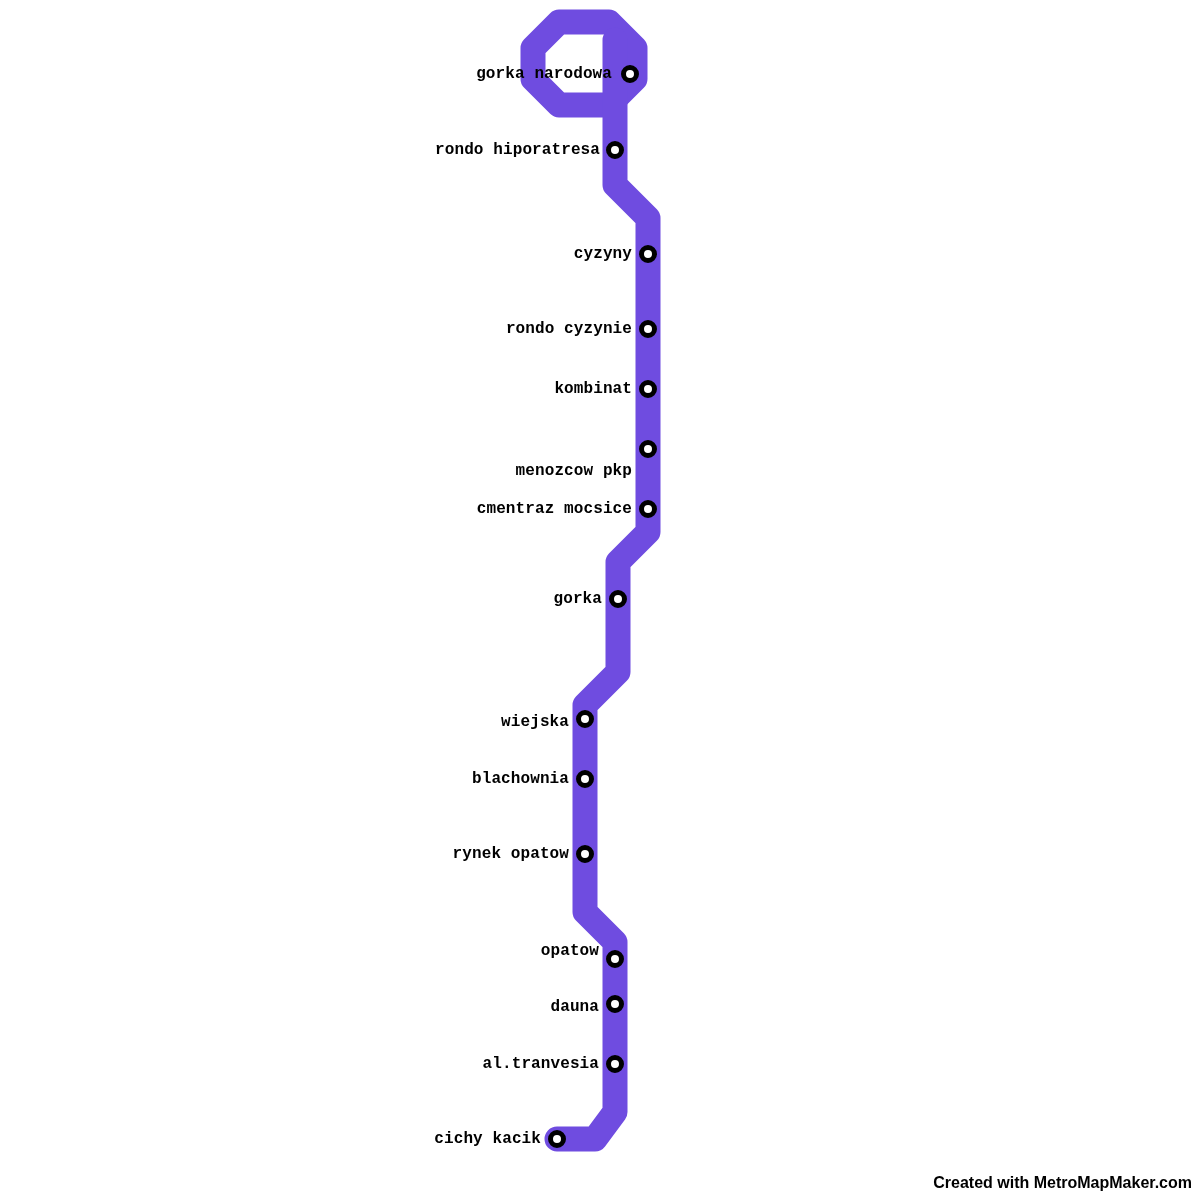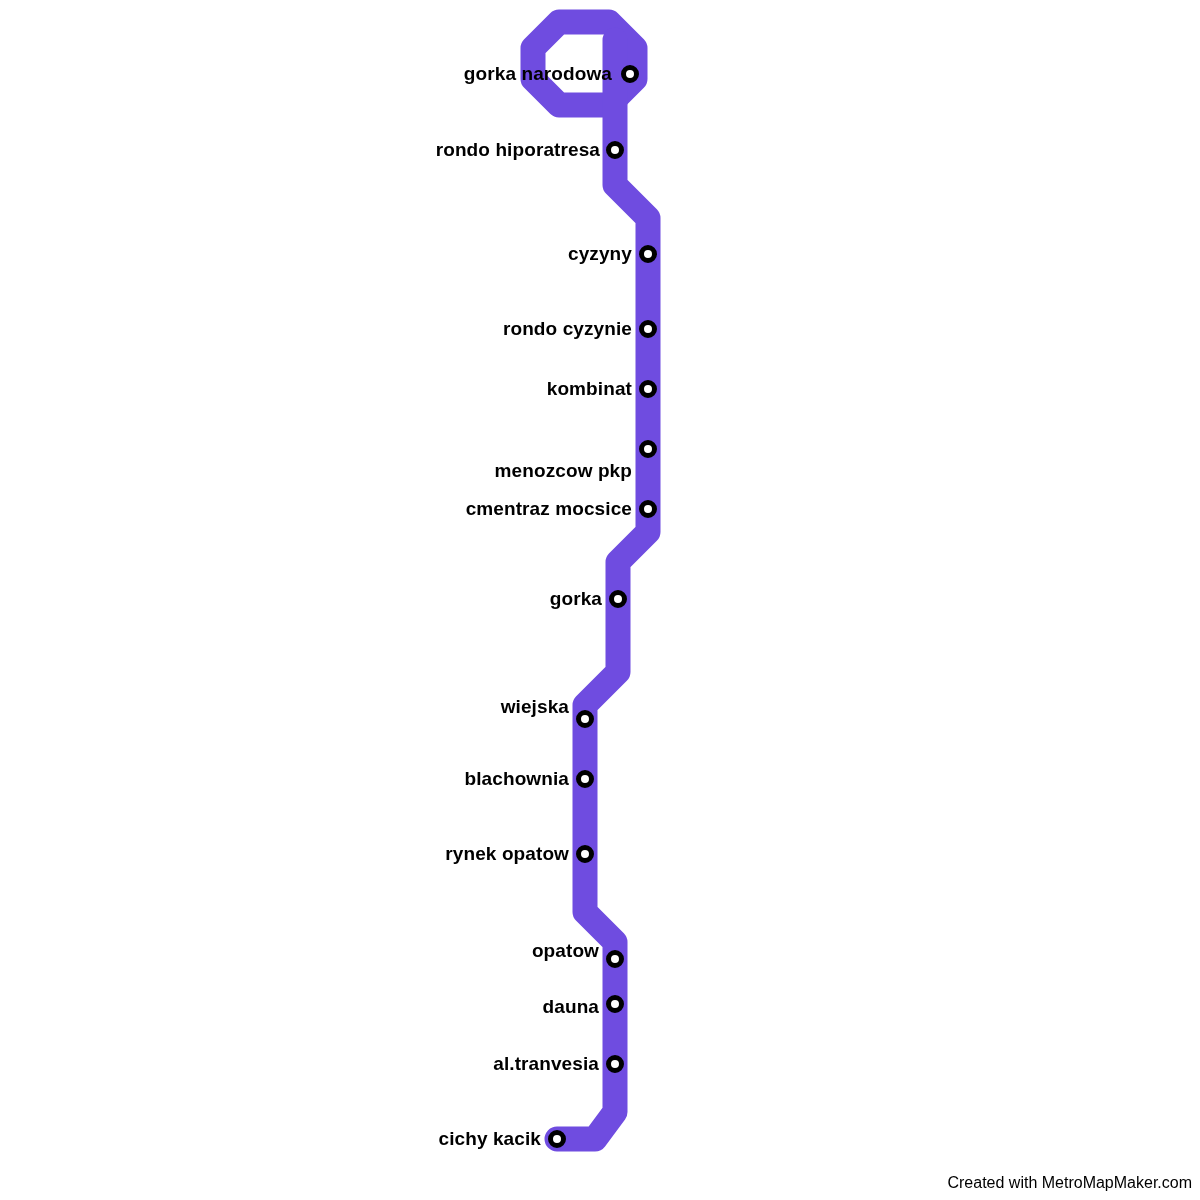--- a/index.html
+++ b/index.html
@@ -17,22 +17,22 @@
   }
   #map-canvas {
     position: absolute;
     top: 0;
     left: 0;
     width: 1200px;
     height: 1200px;
   }
   .station-label {
     position: absolute;
-    font-family: Liberation Sans, sans-serif;
-    font-size: 19px;
+    font-family: Liberation Mono, monospace;
+    font-size: 16px;
     font-weight: bold;
     color: #000000;
     white-space: nowrap;
     text-align: right;
     transform: translateY(-50%);
     letter-spacing: 0.1px;
   }
   .station-marker {
     position: absolute;
     width: 18px;
@@ -42,21 +42,21 @@
     border: 5px solid #000000;
     box-sizing: border-box;
     transform: translate(-50%, -50%);
   }
   #footer-credit {
     position: absolute;
     right: 8px;
     bottom: 8px;
     font-family: "Liberation Sans", sans-serif;
     font-size: 16px;
-    font-weight: normal;
+    font-weight: bold;
     color: #000000;
     white-space: nowrap;
   }
 </style>
 </head>
 <body style="background: rgb(255, 255, 255);">
 
 <svg id="map-canvas" viewBox="0 0 1200 1200" xmlns="http://www.w3.org/2000/svg">
 
   <path id="loop-path" d="M 609 105
@@ -93,21 +93,21 @@
     <div class="station-label" style="right: 568px; top: 329px;">rondo cyzynie</div>
     <div class="station-marker" style="left: 648px; top: 329px; background: rgb(255, 255, 255); border-color: rgb(0, 0, 0);"></div>
     <div class="station-label" style="right: 568px; top: 389px; padding-left: 24px;">kombinat</div>
     <div class="station-marker" style="left: 648px; top: 389px; background: rgb(255, 255, 255); border-color: rgb(0, 0, 0);"></div>
     <div class="station-label" style="right: 568px; top: 471px; margin-left: 36px;">menozcow pkp</div>
     <div class="station-marker" style="left: 648px; top: 449px; background: rgb(255, 255, 255); border-color: rgb(0, 0, 0);"></div>
     <div class="station-label" style="right: 568px; top: 509px;">cmentraz mocsice</div>
     <div class="station-marker" style="left: 648px; top: 509px; background: rgb(255, 255, 255); border-color: rgb(0, 0, 0);"></div>
     <div class="station-label" style="right: 598px; top: 599px;">gorka</div>
     <div class="station-marker" style="left: 618px; top: 599px; background: rgb(255, 255, 255); border-color: rgb(0, 0, 0);"></div>
-    <div class="station-label" style="right: 631px; top: 707px;">wiejska</div>
+    <div class="station-label" style="right: 631px; top: 722px;">wiejska</div>
     <div class="station-marker" style="left: 585px; top: 719px; background: rgb(255, 255, 255); border-color: rgb(0, 0, 0);"></div>
     <div class="station-label" style="right: 631px; top: 779px;">blachownia</div>
     <div class="station-marker" style="left: 585px; top: 779px; background: rgb(255, 255, 255); border-color: rgb(0, 0, 0);"></div>
     <div class="station-label" style="right: 631px; top: 854px;">rynek opatow</div>
     <div class="station-marker" style="left: 585px; top: 854px; background: rgb(255, 255, 255); border-color: rgb(0, 0, 0);"></div>
     <div class="station-label" style="right: 601px; top: 959px; margin-top: 48px;">dauna</div>
     <div class="station-marker" style="left: 615px; top: 959px; background: rgb(255, 255, 255); border-color: rgb(0, 0, 0);"></div>
     <div class="station-label" style="right: 601px; top: 951px;">opatow</div>
     <div class="station-marker" style="left: 615px; top: 1004px; background: rgb(255, 255, 255); border-color: rgb(0, 0, 0);"></div>
     <div class="station-label" style="right: 601px; top: 1064px;">al.tranvesia</div>

